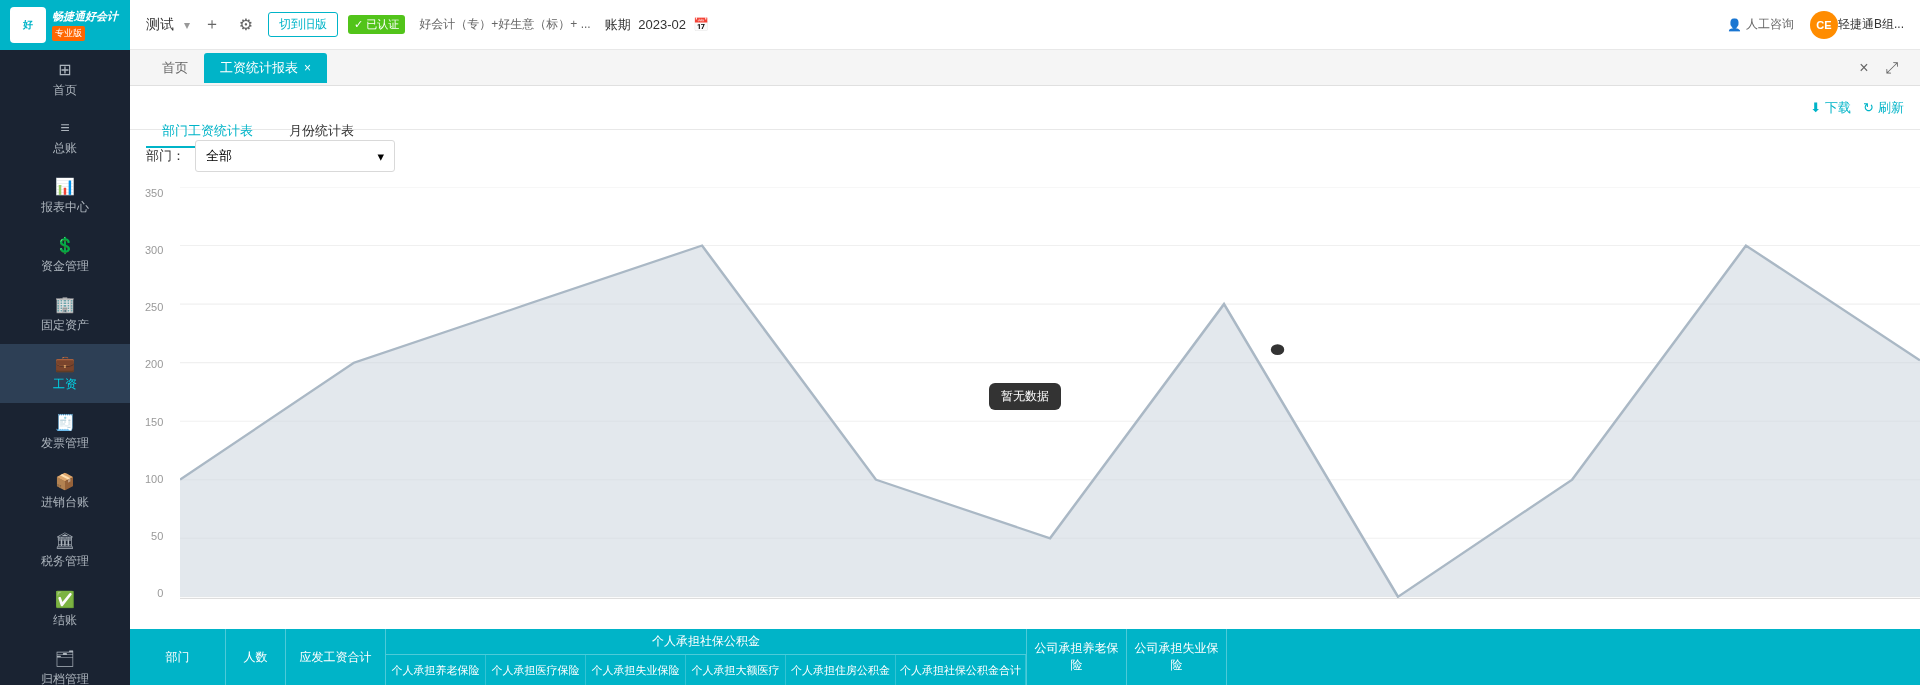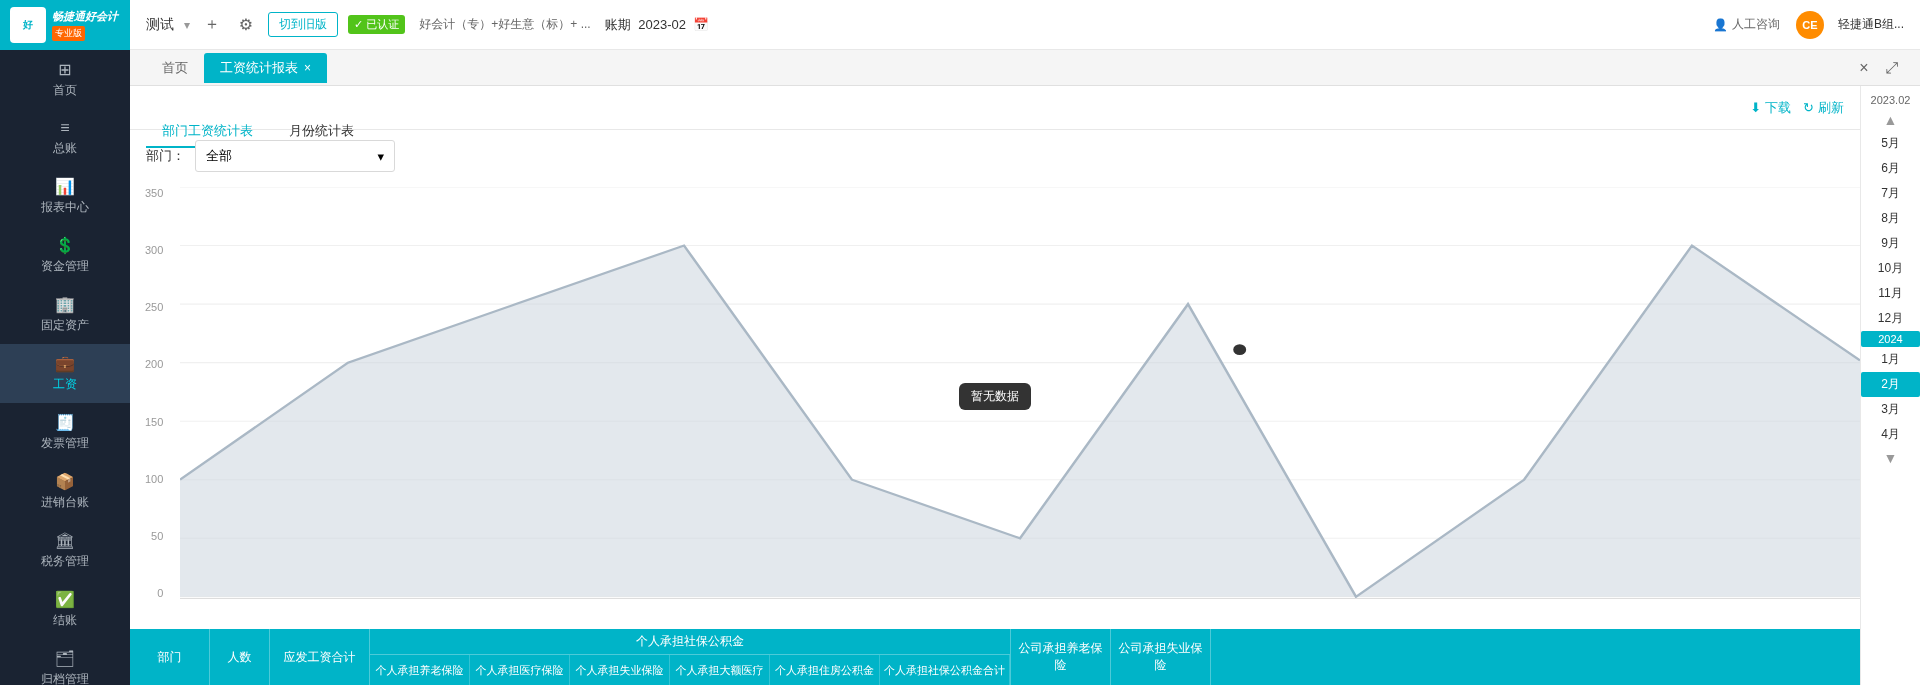--- a/index.html
+++ b/index.html
@@ -128,21 +128,21 @@
       display: flex;
       align-items: center;
       gap: 4px;
       color: #666;
       cursor: pointer;
       font-size: 12px;
     }
     .topbar-user {
       display: flex;
       align-items: center;
-      gap: 14px;
+      gap: 0;
       cursor: pointer;
       text-align: right;
     }
     .user-avatar {
       width: 28px; height: 28px;
       background: #ff8c00;
       border-radius: 50%;
       display: flex; align-items: center; justify-content: center;
       color: #fff; font-size: 11px; font-weight: bold;
     }
@@ -556,21 +556,21 @@
         </svg>
 
         <div class="chart-tooltip" style="left:50%;top:45%;transform:translateX(-50%);">
           <span>暂无数据</span>
         </div>
 
         <div style="position:absolute;bottom:30px;left:50px;right:0;height:1px;background:#ddd;"></div>
       </div>
 
       <div class="table-footer">
-        <div class="table-header-col" style="width:80px;">
+        <div class="table-header-col" style="width:96px;">
           <span>部门</span>
         </div>
         <div class="table-header-col" style="width:60px;">
           <span>人数</span>
         </div>
         <div class="table-header-col" style="width:100px;">
           <span>应发工资合计</span>
         </div>
 
         <div class="table-group" style="flex-shrink:0;">
@@ -599,32 +599,14 @@
 
         <div class="table-header-col" style="width:100px;">
           <span>公司承担养老保险</span>
         </div>
         <div class="table-header-col" style="width:100px;">
           <span>公司承担失业保险</span>
         </div>
       </div>
     </div>
 
-    <div class="right-panel">
-      <div class="year-label">2023.02</div>
-      <div class="panel-arrow">▲</div>
-      <div class="month-label">5月</div>
-      <div class="month-label">6月</div>
-      <div class="month-label">7月</div>
-      <div class="month-label">8月</div>
-      <div class="month-label">9月</div>
-      <div class="month-label">10月</div>
-      <div class="month-label">11月</div>
-      <div class="month-label">12月</div>
-      <div class="year-badge">2024</div>
-      <div class="month-label">1月</div>
-      <div class="month-label active">2月</div>
-      <div class="month-label">3月</div>
-      <div class="month-label">4月</div>
-      <div class="panel-arrow">▼</div>
-    </div>
   </div>
 </div>
 
 </body></html>

